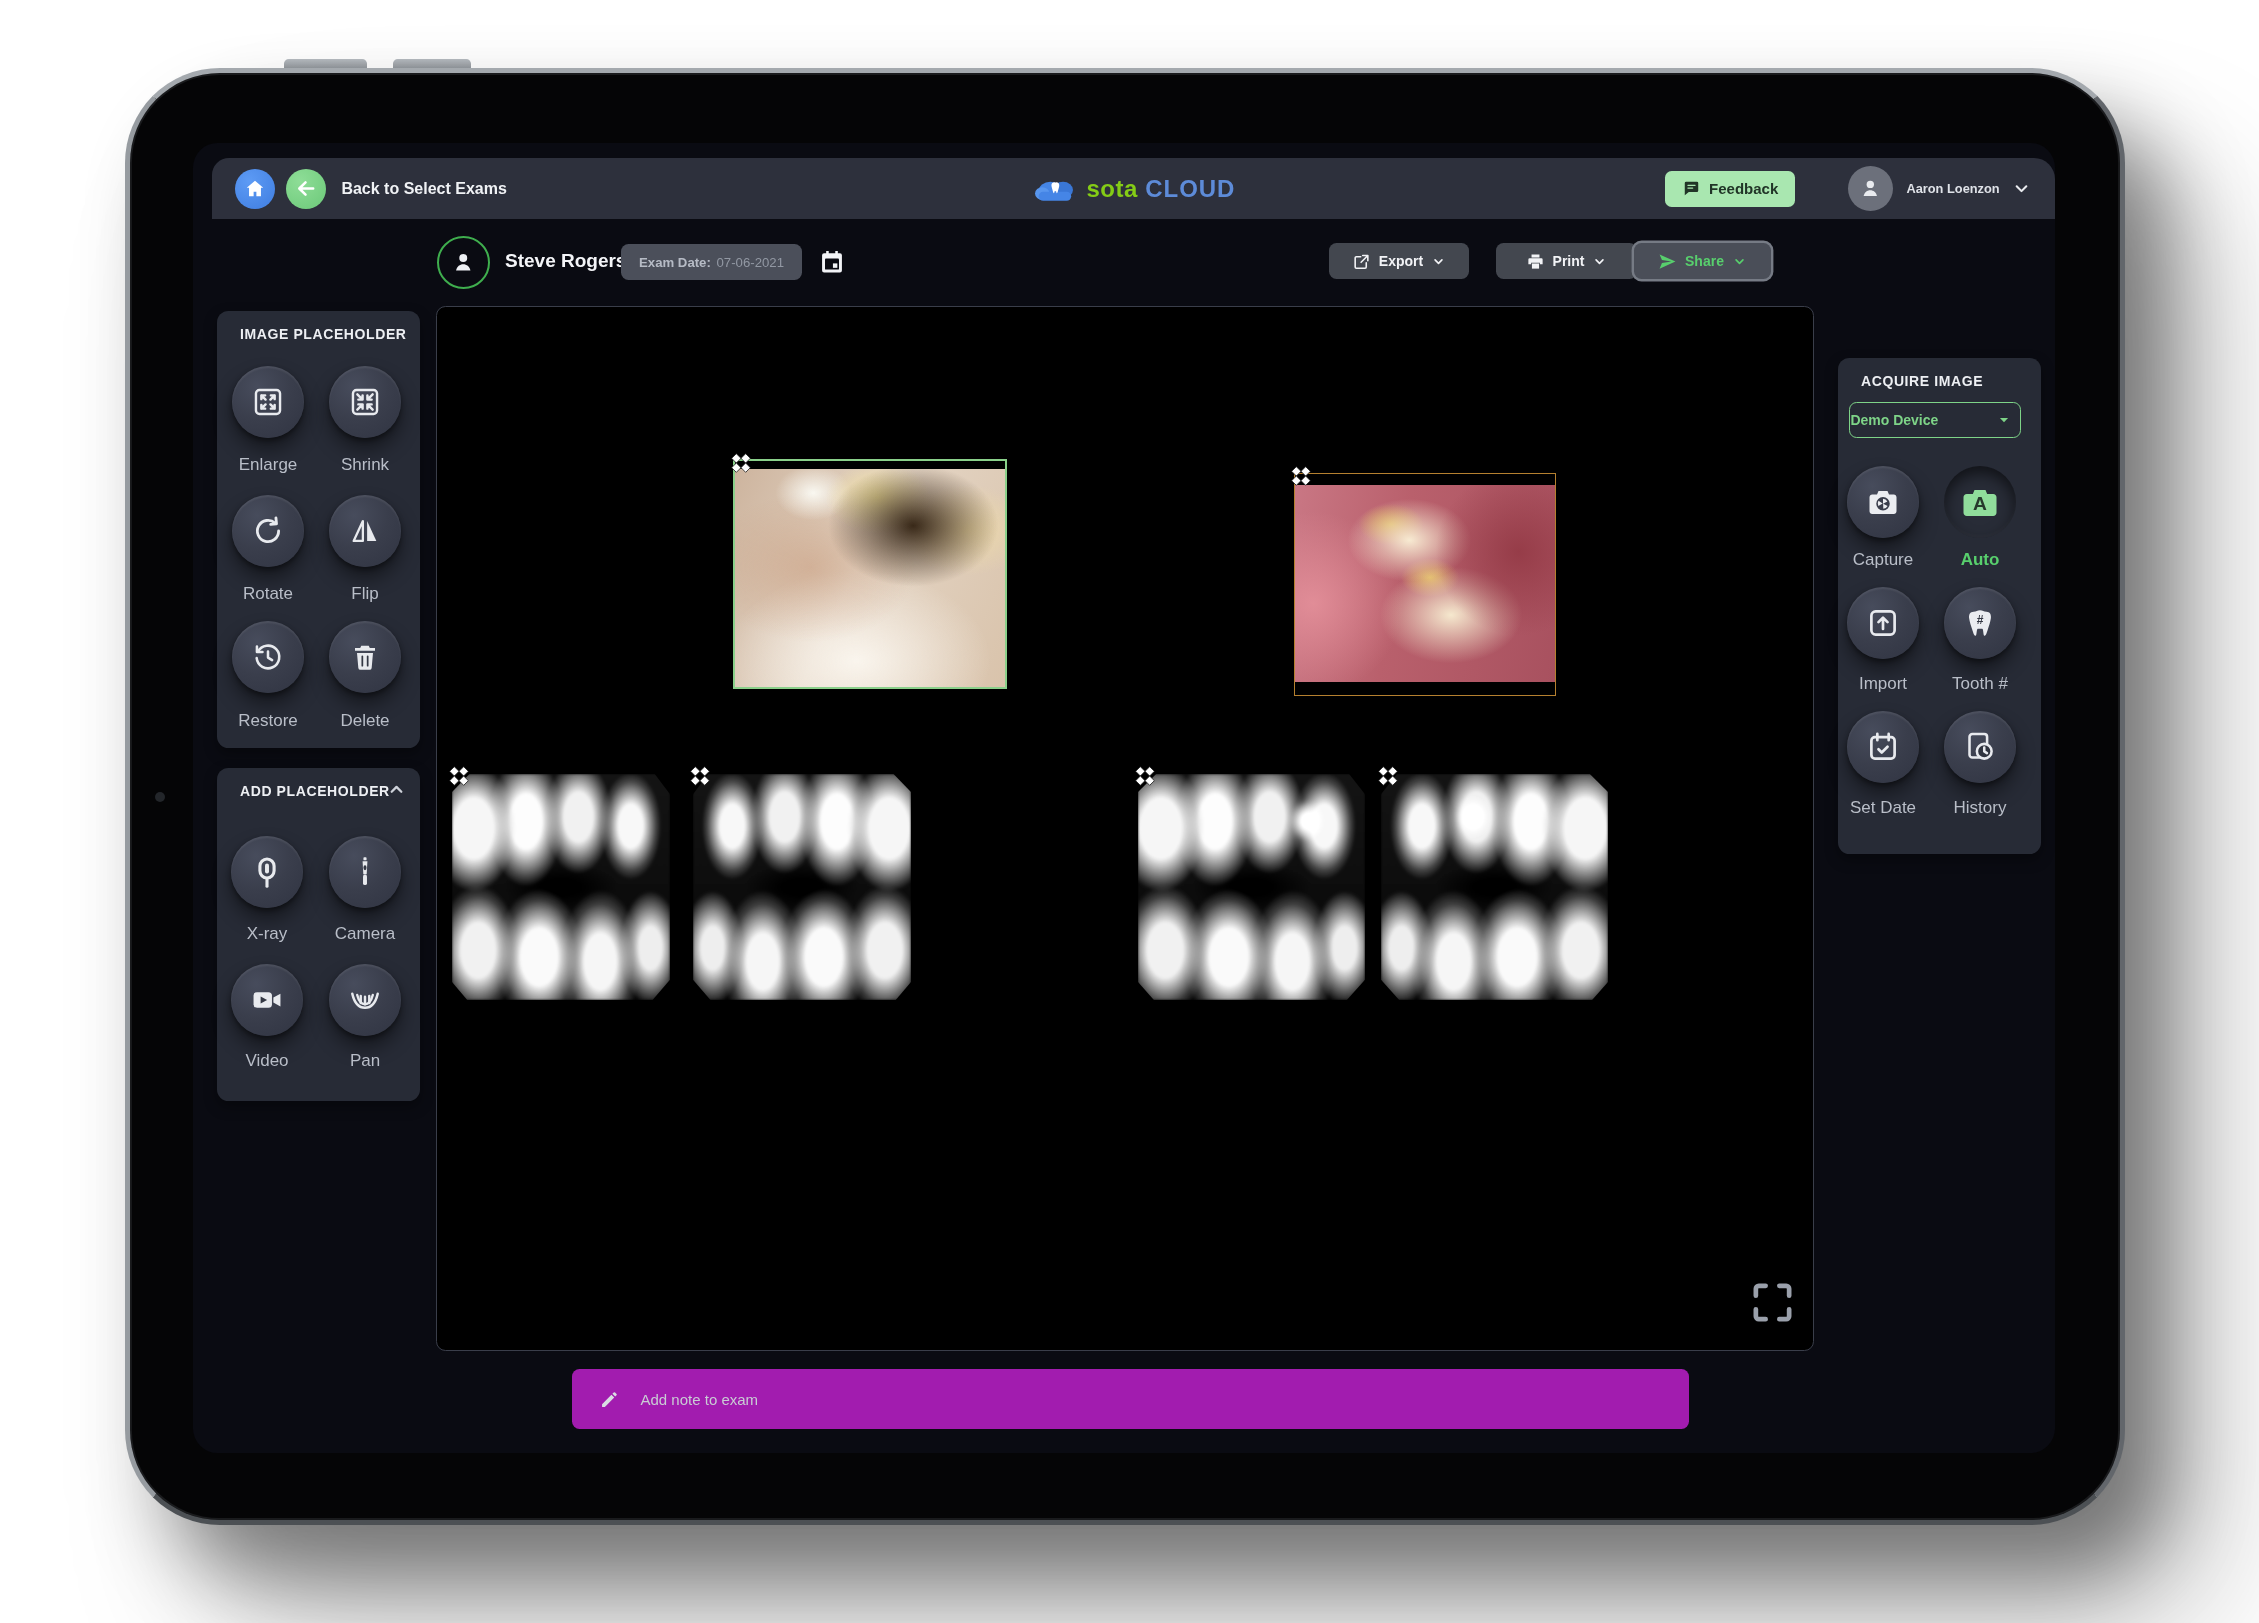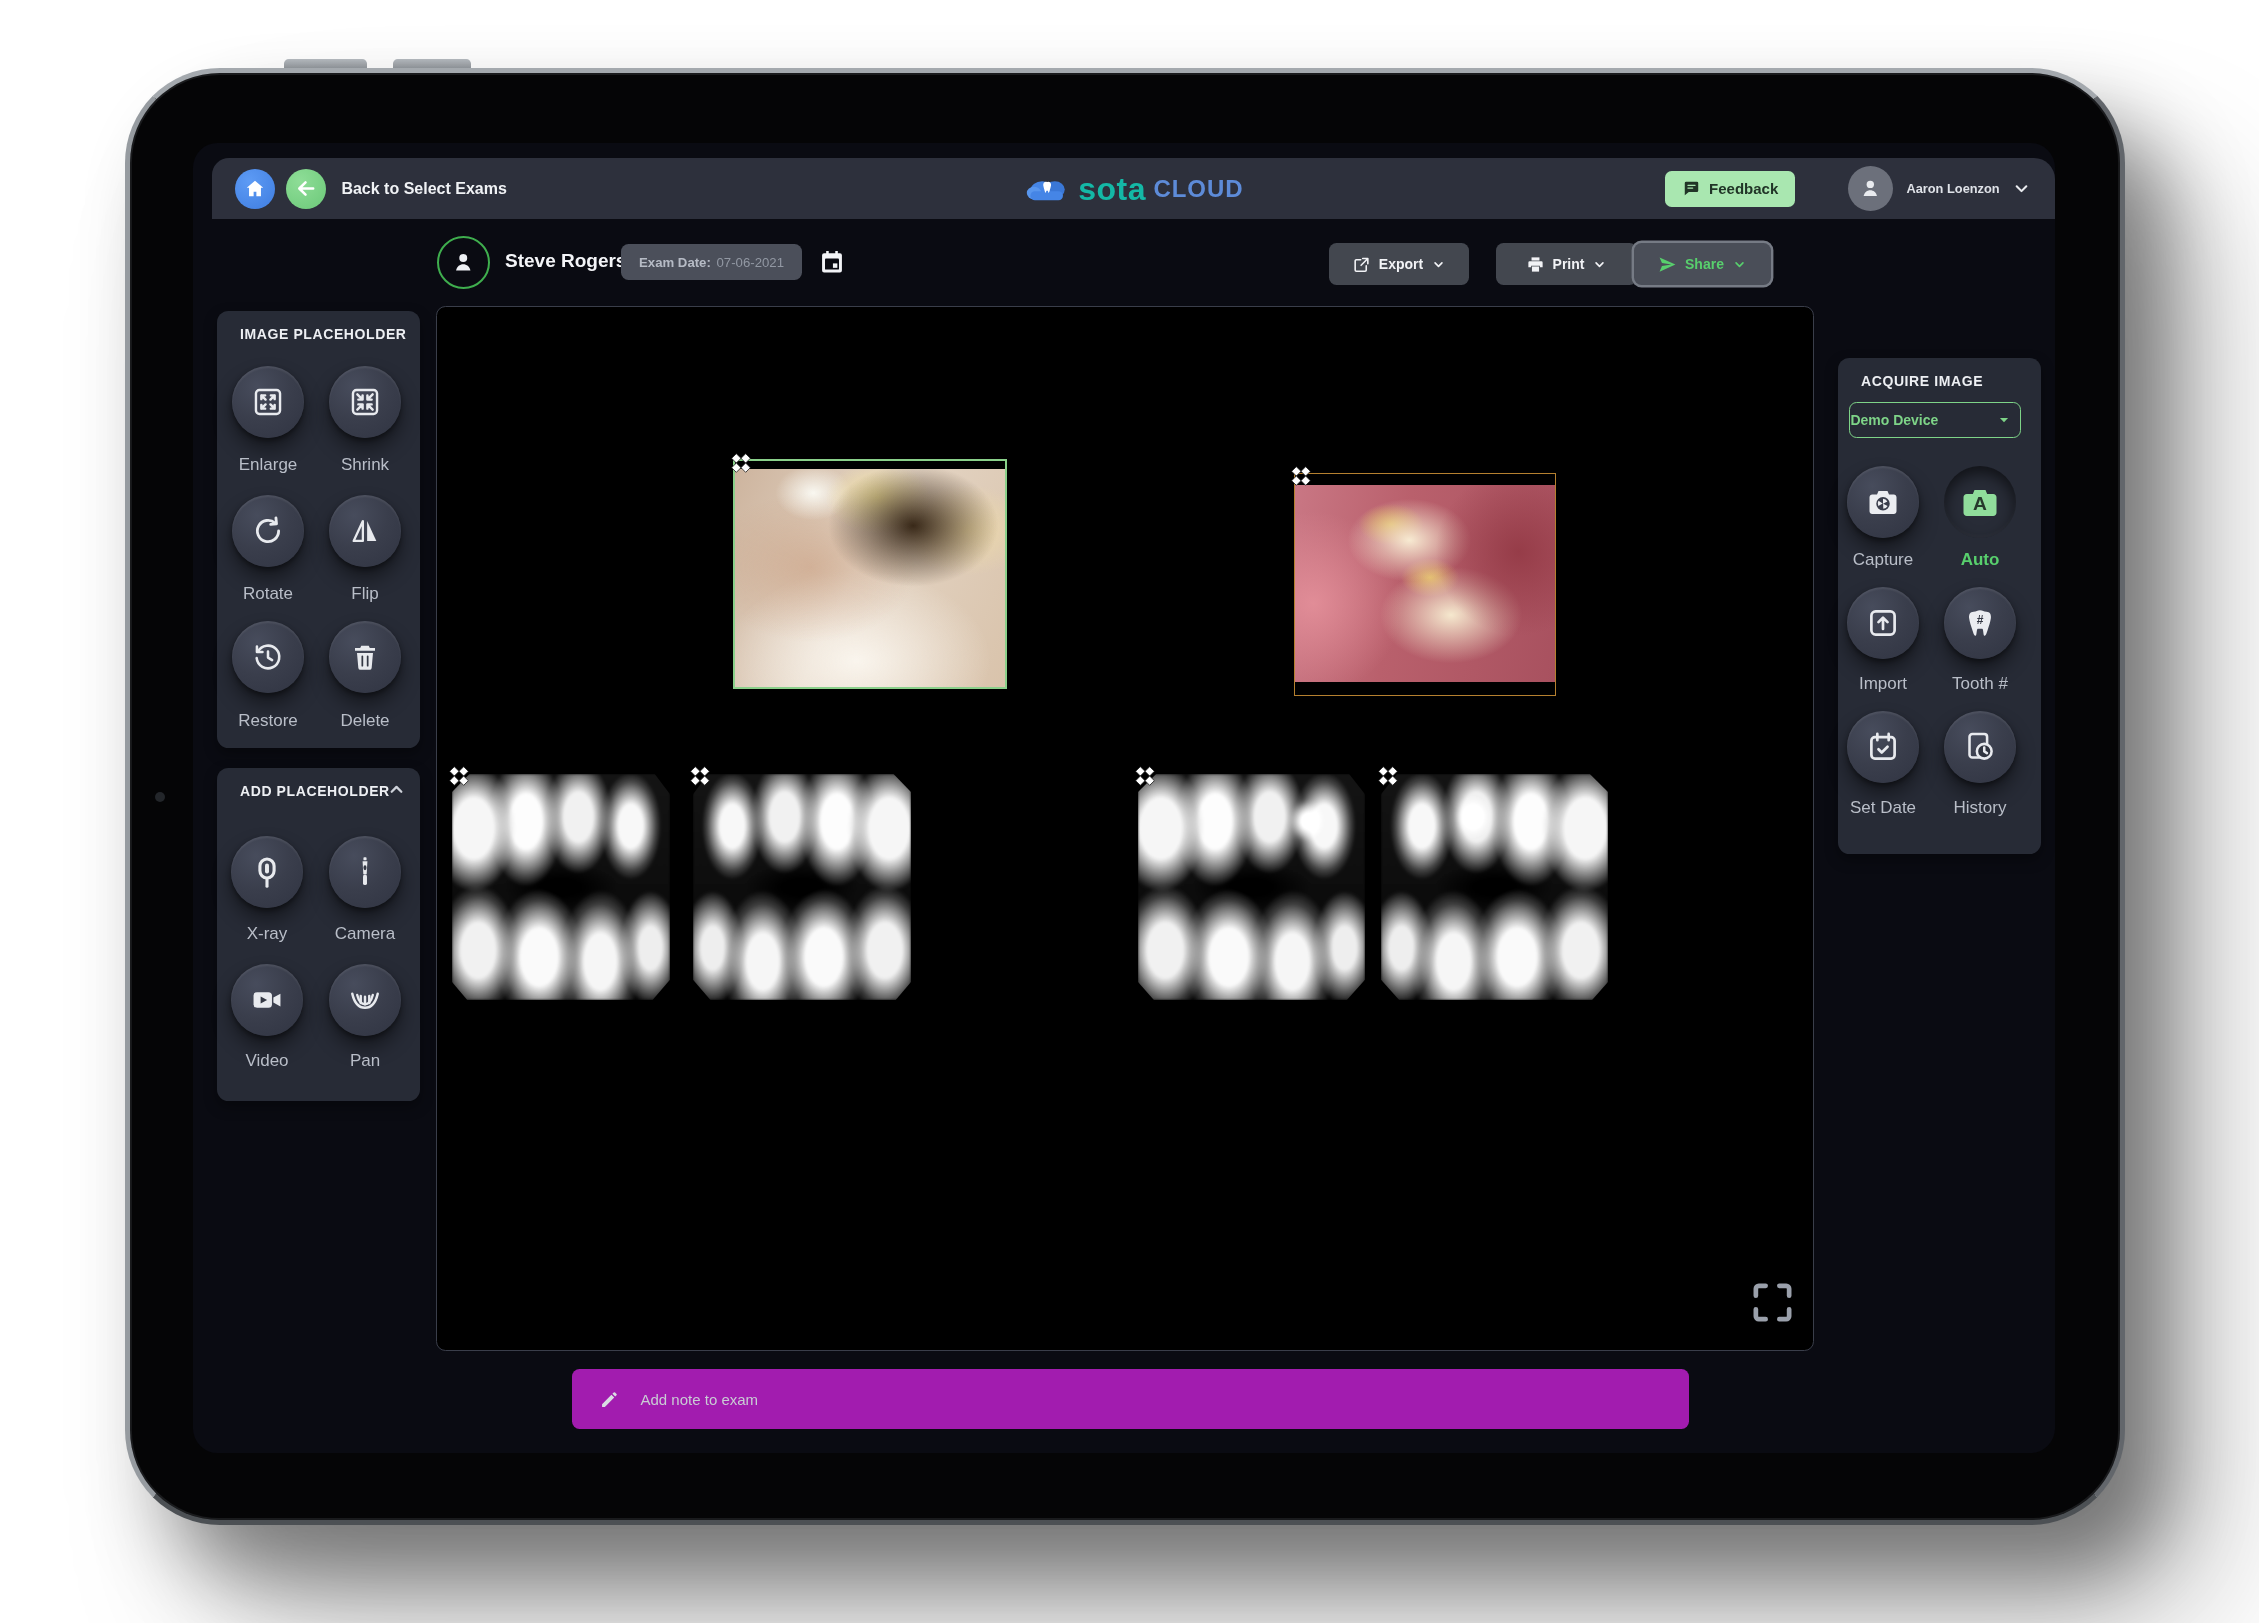--- a/index.html
+++ b/index.html
@@ -24,21 +24,21 @@
   .navbar { position:absolute; left:19px; top:15px; width:1843px; height:61px;
     background:#2d303c; border-radius:17px 21px 0 0; display:flex; align-items:center;
     padding:16px 23px; }
   .nav-circle { width:40px; height:40px; border-radius:50%; border:none; cursor:pointer;
     display:flex; align-items:center; justify-content:center; flex:0 0 auto; }
   .nav-circle.home { background:radial-gradient(circle at 35% 30%, #5d9bf5, #3f7de0); }
   .nav-circle.back { background:radial-gradient(circle at 35% 30%, #8edd97, #6cc979); margin-left:11.4px; }
   .back-label { margin-left:15px; color:#f0f2f5; font-size:16px; font-weight:700; cursor:pointer; }
   .brand { position:absolute; left:50%; top:50%; transform:translate(-50%,-50%);
     display:flex; align-items:center; gap:7.6px; }
-  .brand .b1 { color:#14b8a6; font-size:32px; font-weight:800; letter-spacing:0.5px; }
+  .brand .b1 { color:#84cc16; font-size:24px; font-weight:800; letter-spacing:0.5px; }
   .brand .b2 { color:#5d8bd8; font-size:24px; font-weight:600; letter-spacing:0.9px; }
   .feedback { margin-left:auto; height:36px; padding:0 17px; border:none; border-radius:6.6px;
     background:#a9e7b0; color:#213527; font-size:15px; font-weight:700; display:flex;
     align-items:center; gap:8.5px; cursor:pointer; }
   .avatar { width:45px; height:45px; border-radius:50%; background:#6c707b; color:#e9ebef;
     display:flex; align-items:center; justify-content:center; margin-left:53px; cursor:pointer; }
   .user-name { margin-left:13.2px; color:#dfe2e8; font-size:12.8px; font-weight:600; cursor:pointer; }
   .nav-chevron { margin-left:11.4px; color:#e8eaee; cursor:pointer; }
 
   
@@ -47,21 +47,21 @@
     align-items:center; justify-content:center; }
   .patient-name { position:absolute; left:312px; top:107px; color:#f4f5f8;
     font-size:19px; font-weight:700; }
   .date-pill { position:absolute; left:428px; top:101px; width:181px; height:36px;
     background:#4b4f5a; border-radius:7.6px; display:flex; align-items:center;
     justify-content:center; gap:5.7px; cursor:pointer; }
   .date-pill .lbl { color:#b6bbc5; font-size:13.2px; font-weight:700; }
   .date-pill .val { color:#9298a3; font-size:13.2px; }
   .calendar-btn { position:absolute; left:625px; top:101px; width:36px; height:36px;
     background:none; border:none; color:#f2f3f6; cursor:pointer; }
-  .action-btn { position:absolute; top:100px; height:42px; border:none; border-radius:7.6px;
+  .action-btn { position:absolute; top:100px; height:36px; border:none; border-radius:7.6px;
     background:#43474f; color:#f2f3f6; font-size:14px; font-weight:700; display:flex;
     align-items:center; justify-content:center; gap:8px; cursor:pointer;text-align:right; }
   .export-btn { left:1136px; width:140px; }
   .print-btn  { left:1290px; width:141px;margin-left:13px; }
   .share-btn  { left:1441px; width:137px; background:#4a4e58; color:#58cf6d;
     box-shadow:0 0 0 2.4px #767b85; }
 
   
   .panel { position:absolute; background:#272b36; border-radius:11.4px;
     box-shadow:0 5.7px 13.2px rgba(0,0,0,.35); }

